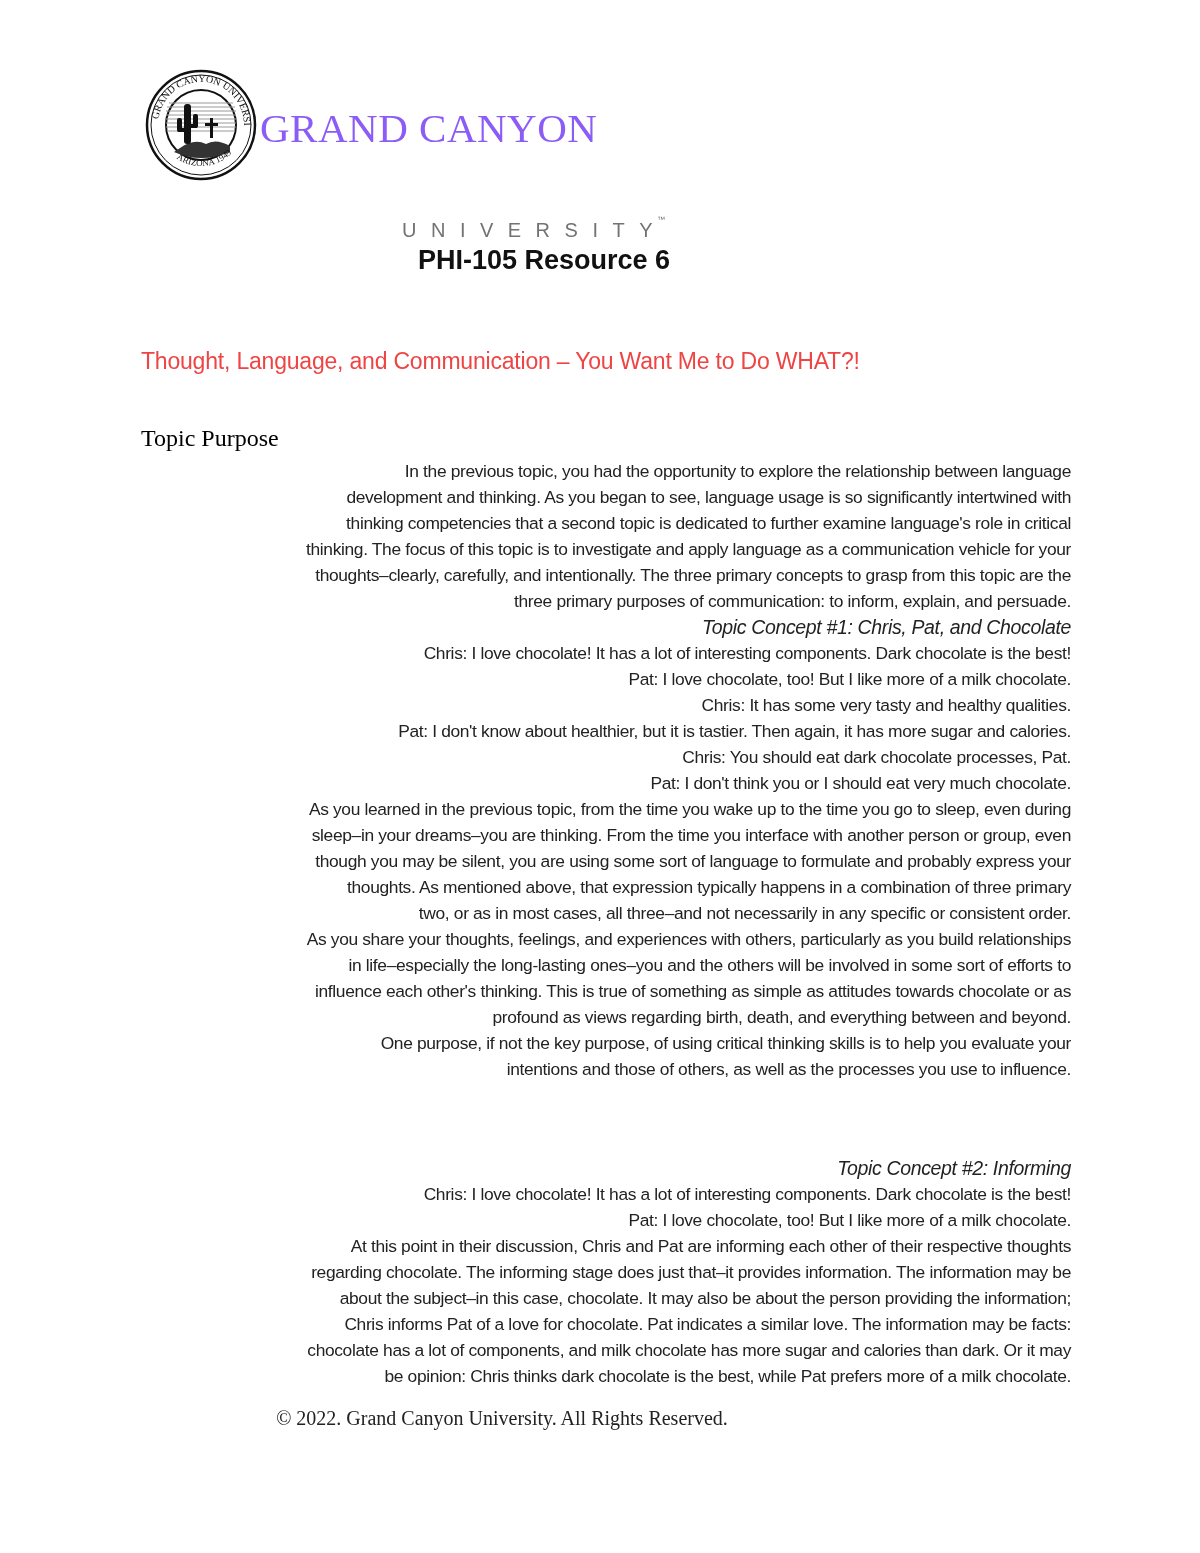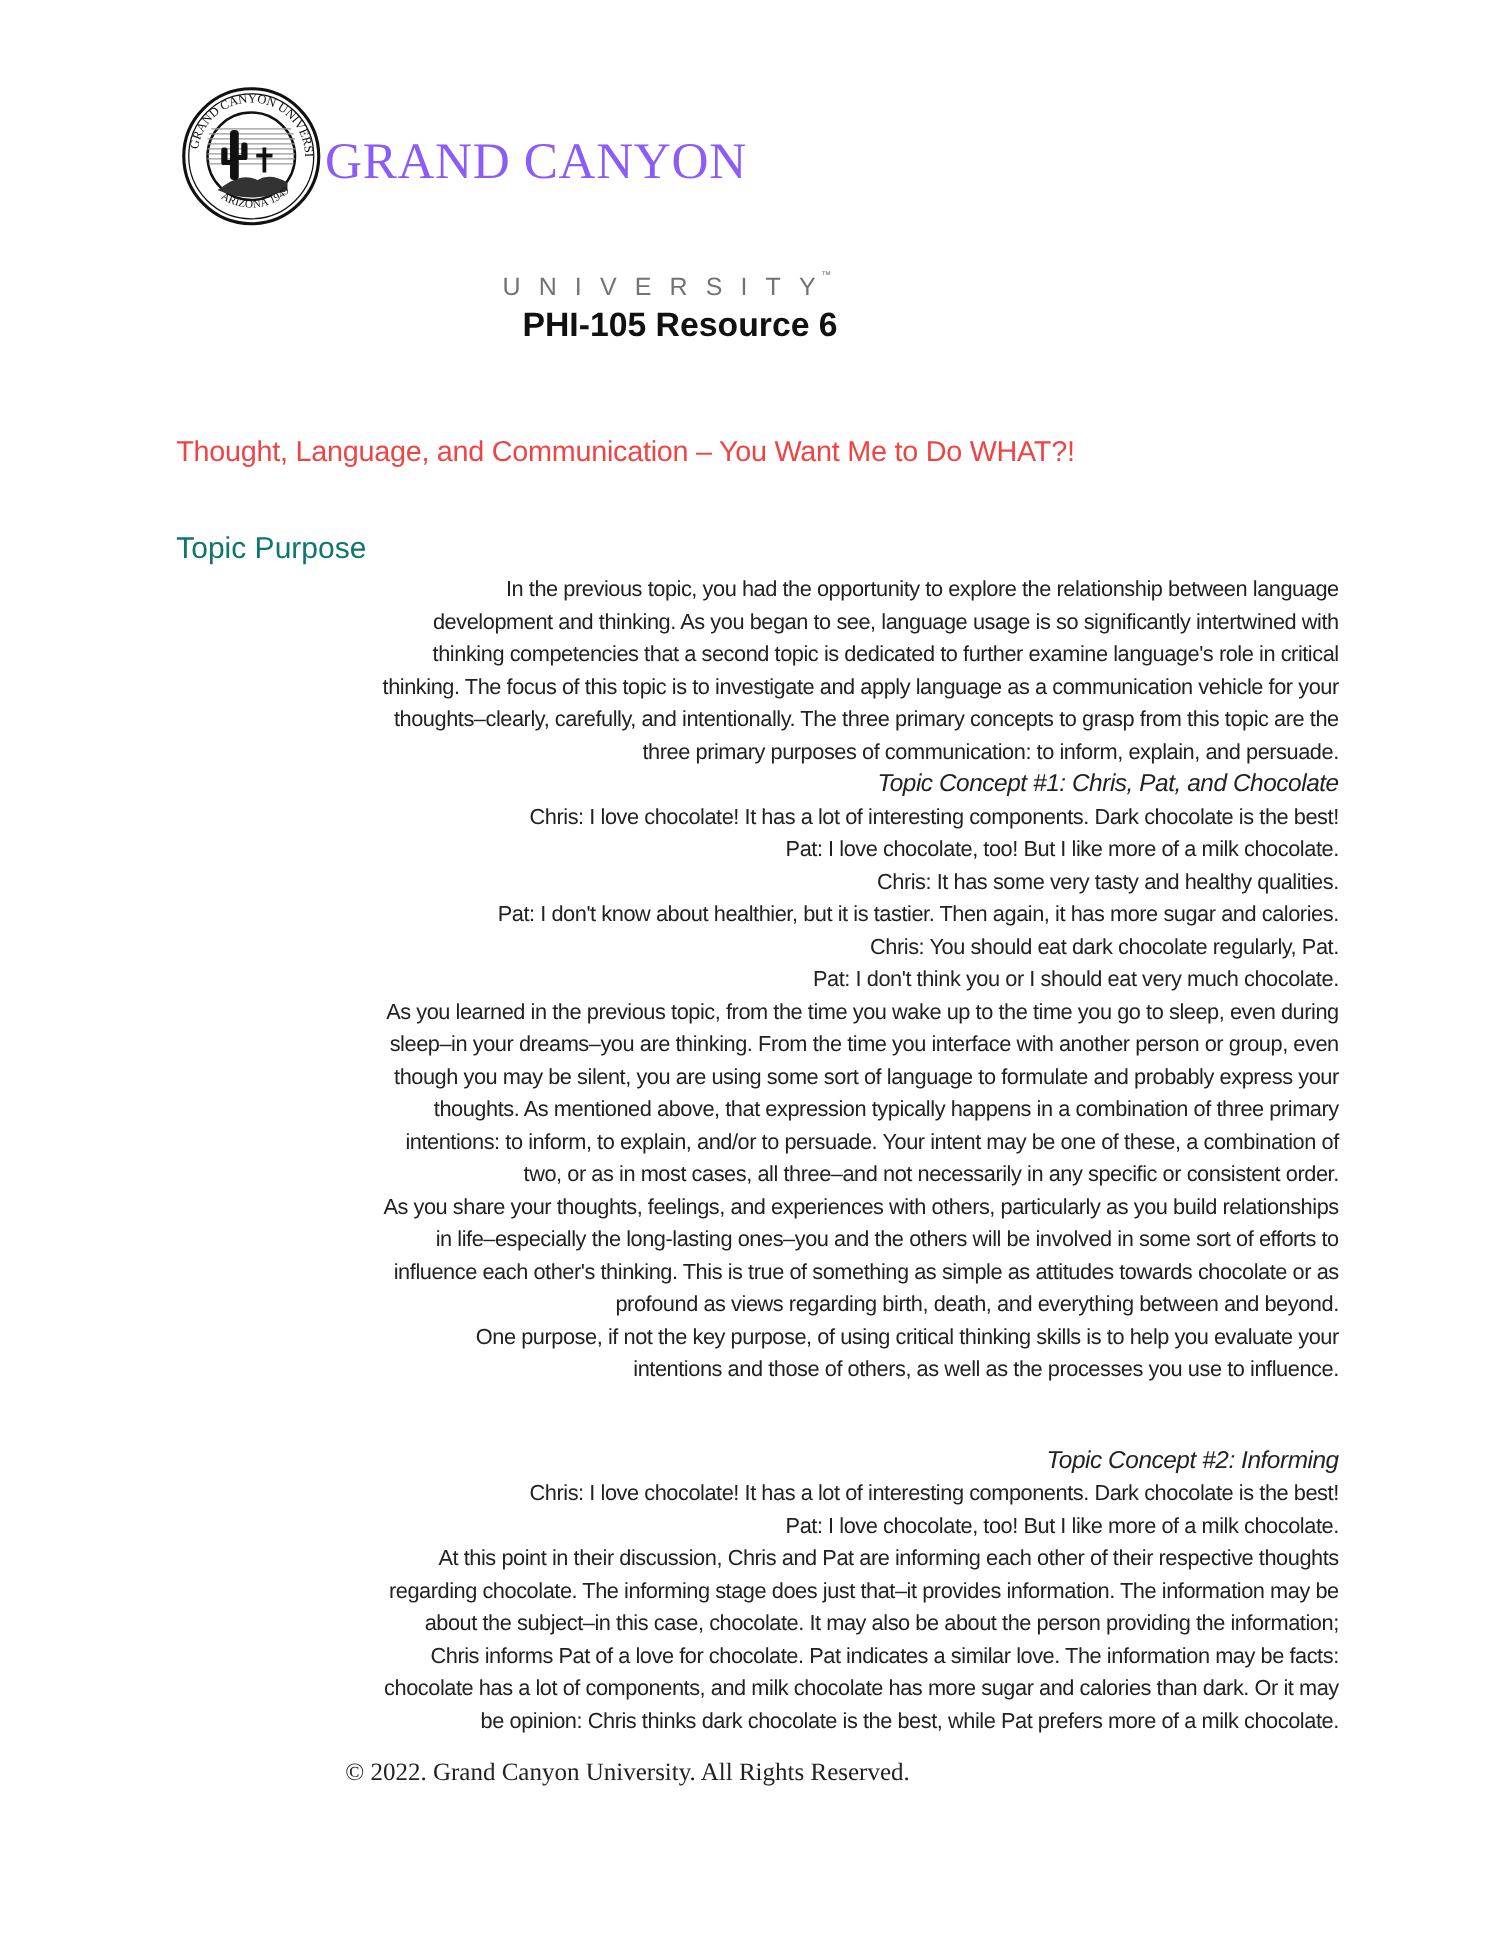--- a/index.html
+++ b/index.html
@@ -9,21 +9,21 @@
     .seal { position: absolute; left: 0; top: 0; width: 114px; height: 114px; }
     .wordmark { position: absolute; left: 116px; top: 36px; font-family: "Liberation Serif", "DejaVu Serif", serif;
                 font-size: 41px; letter-spacing: 0.5px; color: #8b5cf6; white-space: nowrap; }
     .univ { position: absolute; left: 258px; top: 151px; font-family: "Liberation Sans", sans-serif;
             font-size: 20px; letter-spacing: 14.5px; color: #737373; white-space: nowrap; }
     .univ sup { font-size: 8px; letter-spacing: 0; vertical-align: top; position: relative; top: -4px; left: -10px; }
 
     .doc-title { position: absolute; left: 0; width: 1088px; top: 245px; text-align: center;
                  font-size: 27px; font-weight: bold; color: #111; }
     .subtitle { position: absolute; left: 141px; top: 348px; font-size: 23px; color: #ef4444; white-space: nowrap; letter-spacing: -0.2px; }
-    .heading { position: absolute; left: 141px; top: 425px; font-size: 24px; color: #0f766e; }
+    .heading { position: absolute; left: 141px; top: 425px; font-size: 24px; color: #000000; font-family: Liberation Serif, serif; }
 
     .body { position: absolute; left: 141px; width: 930px; font-size: 17.4px; line-height: 26px; color: #222; letter-spacing: -0.35px; text-align: right; }
     .body p { margin: 0; white-space: nowrap; }
     .concept { font-style: italic; font-size: 19.5px; line-height: 26px; }
 
     .footer { position: absolute; left: 0; width: 1004px; top: 1407px; text-align: center;
               font-family: "Liberation Serif", "DejaVu Serif", serif; font-size: 20px; color: #222; }
   </style>
 </head>
 <body>
@@ -73,27 +73,26 @@
   <p>development and thinking. As you began to see, language usage is so significantly intertwined with</p>
   <p>thinking competencies that a second topic is dedicated to further examine language's role in critical</p>
   <p>thinking. The focus of this topic is to investigate and apply language as a communication vehicle for your</p>
   <p>thoughts–clearly, carefully, and intentionally. The three primary concepts to grasp from this topic are the</p>
   <p>three primary purposes of communication: to inform, explain, and persuade.</p>
   <p class="concept">Topic Concept #1: Chris, Pat, and Chocolate</p>
   <p>Chris: I love chocolate! It has a lot of interesting components. Dark chocolate is the best!</p>
   <p>Pat: I love chocolate, too! But I like more of a milk chocolate.</p>
   <p>Chris: It has some very tasty and healthy qualities.</p>
   <p>Pat: I don't know about healthier, but it is tastier. Then again, it has more sugar and calories.</p>
-  <p>Chris: You should eat dark chocolate regularly, Pat.</p>
+  <p>Chris: You should eat dark chocolate processes, Pat.</p>
   <p>Pat: I don't think you or I should eat very much chocolate.</p>
   <p>As you learned in the previous topic, from the time you wake up to the time you go to sleep, even during</p>
   <p>sleep–in your dreams–you are thinking. From the time you interface with another person or group, even</p>
   <p>though you may be silent, you are using some sort of language to formulate and probably express your</p>
   <p>thoughts. As mentioned above, that expression typically happens in a combination of three primary</p>
-  <p>intentions: to inform, to explain, and/or to persuade. Your intent may be one of these, a combination of</p>
   <p>two, or as in most cases, all three–and not necessarily in any specific or consistent order.</p>
   <p>As you share your thoughts, feelings, and experiences with others, particularly as you build relationships</p>
   <p>in life–especially the long-lasting ones–you and the others will be involved in some sort of efforts to</p>
   <p>influence each other's thinking. This is true of something as simple as attitudes towards chocolate or as</p>
   <p>profound as views regarding birth, death, and everything between and beyond.</p>
   <p>One purpose, if not the key purpose, of using critical thinking skills is to help you evaluate your</p>
   <p>intentions and those of others, as well as the processes you use to influence.</p>
 </div>
 
 <div class="body" style="top:1155px;">

